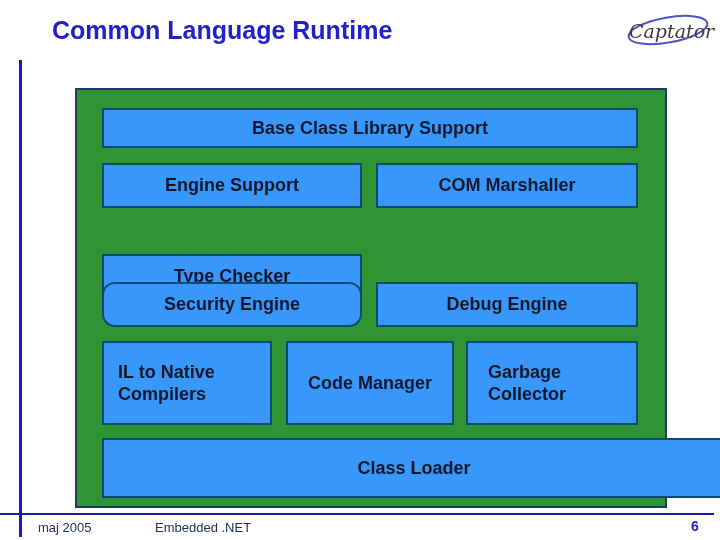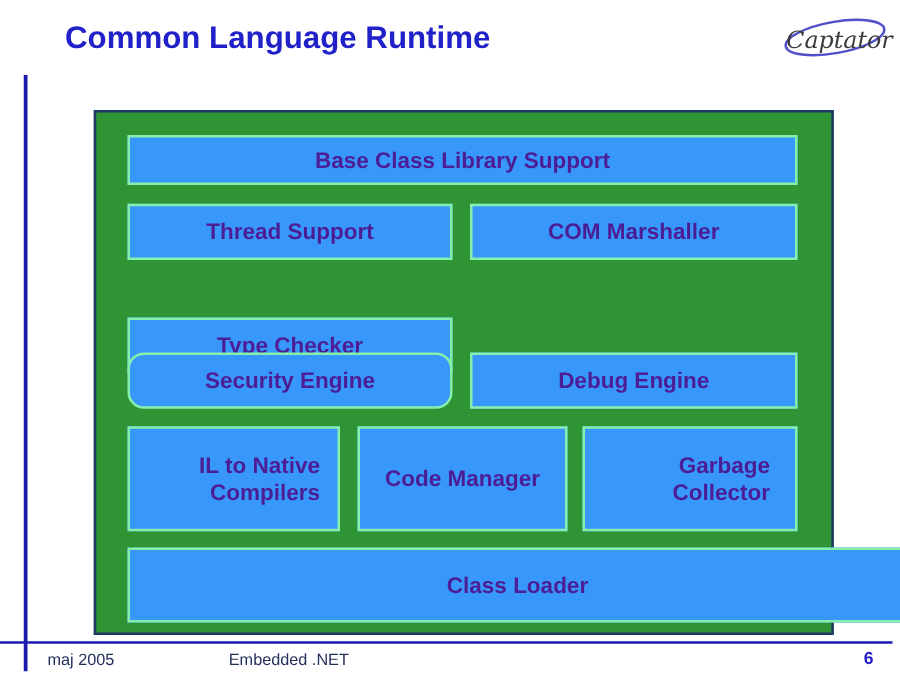--- a/index.html
+++ b/index.html
@@ -44,28 +44,28 @@
     left: 75px; top: 88px;
     width: 592px; height: 420px;
     background: #2E9434;
     border: 2px solid #1F3864;
     box-sizing: border-box;
   }
   .box {
     position: absolute;
     box-sizing: border-box;
     background: #3897FA;
-    border: 2px solid #86efac;
-    color: #4c1d95;
+    border: 2px solid #0c4a6e;
+    color: #0f172a;
     font-weight: bold;
     font-size: 18px;
     display: flex;
     align-items: center;
     justify-content: center;
-    text-align: right;
+    text-align: left;
     line-height: 1.25;
   }
   .one-line { white-space: nowrap; }
   .b-base   { left: 25px;  top: 18px;  width: 536px; height: 40px; }
   .b-thread { left: 25px;  top: 73px;  width: 260px; height: 45px; }
   .b-com    { left: 299px; top: 73px;  width: 262px; height: 45px; }
   .b-type   { left: 25px;  top: 132px; width: 260px; height: 45px; margin-top: 32px; }
   .b-exc    { left: 299px; top: 132px; width: 262px; height: 45px; }
   .b-sec    { left: 25px;  top: 192px; width: 260px; height: 45px; border-radius: 13px; }
   .b-debug  { left: 299px; top: 192px; width: 262px; height: 45px; }
@@ -79,21 +79,20 @@
     font-size: 13px;
     color: #23305C;
     white-space: nowrap;
   }
   .footer-label {
     position: absolute;
     left: 155px; top: 520px;
     font-size: 13px;
     color: #23305C;
     white-space: nowrap;
-    margin-left: 28px;
   }
   .page-number {
     position: absolute;
     left: 683px; top: 518px;
     width: 24px;
     text-align: center;
     font-size: 14px;
     font-weight: bold;
     color: #2121CA;
   }
@@ -107,21 +106,21 @@
 
   <svg class="logo" viewBox="0 0 100 52">
     <ellipse cx="50" cy="24" rx="40" ry="12.5" transform="rotate(-10 50 24)" fill="none" stroke="#5050C8" stroke-width="2"></ellipse>
     <text x="11" y="32" font-family="DejaVu Serif, serif" font-style="italic" font-size="19" fill="#3B3B3B">Captator</text>
   </svg>
 
   <div class="vline"></div>
 
   <div class="panel">
     <div class="box b-base one-line">Base Class Library Support</div>
-    <div class="box b-thread one-line">Thread Support</div>
+    <div class="box b-thread one-line">Engine Support</div>
     <div class="box b-com one-line">COM Marshaller</div>
     <div class="box b-type one-line">Type Checker</div>
     <div class="box b-sec one-line">Security Engine</div>
     <div class="box b-debug one-line">Debug Engine</div>
     <div class="box b-il">IL to Native Compilers</div>
     <div class="box b-code">Code Manager</div>
     <div class="box b-gc">Garbage Collector</div>
     <div class="box b-loader one-line">Class Loader</div>
   </div>
 

